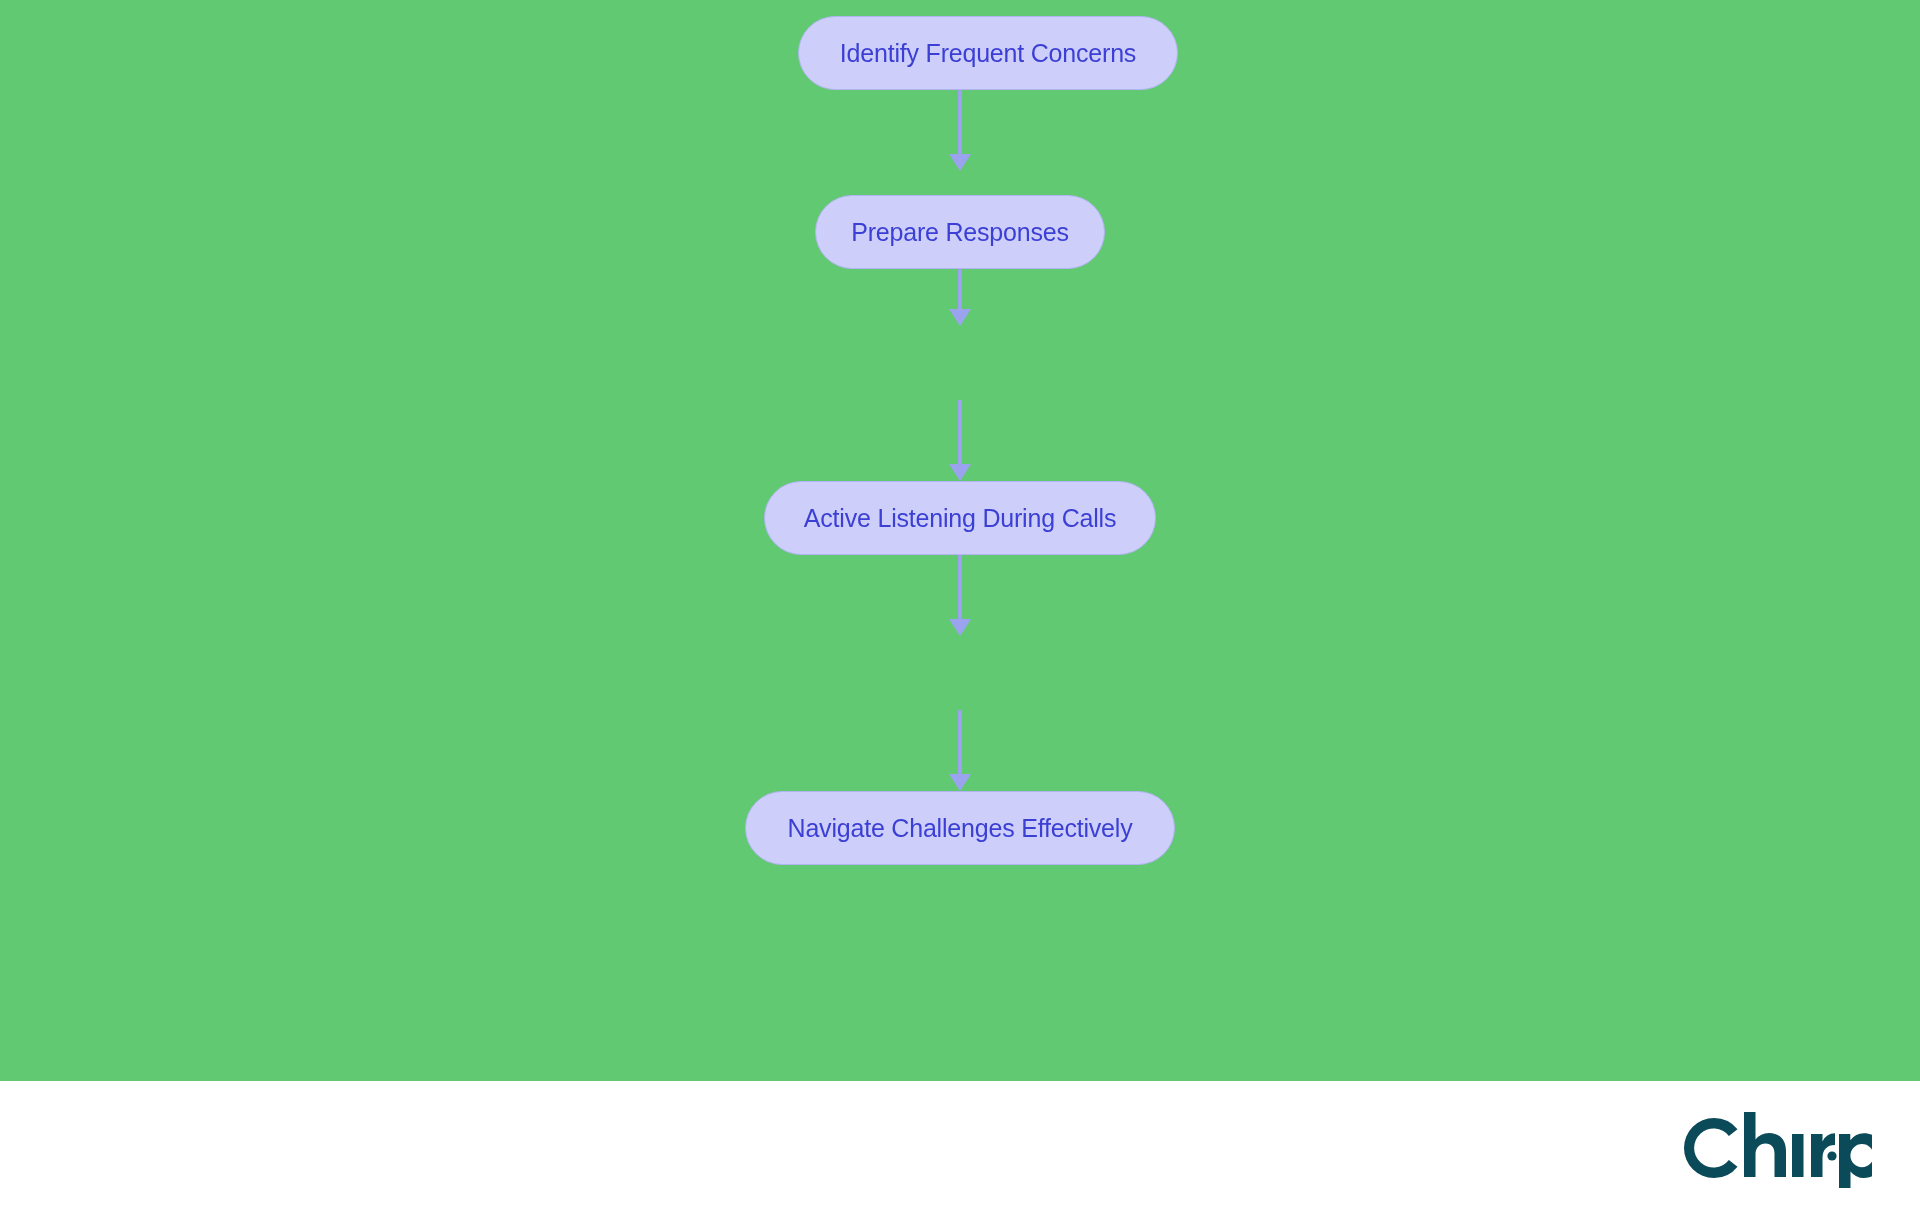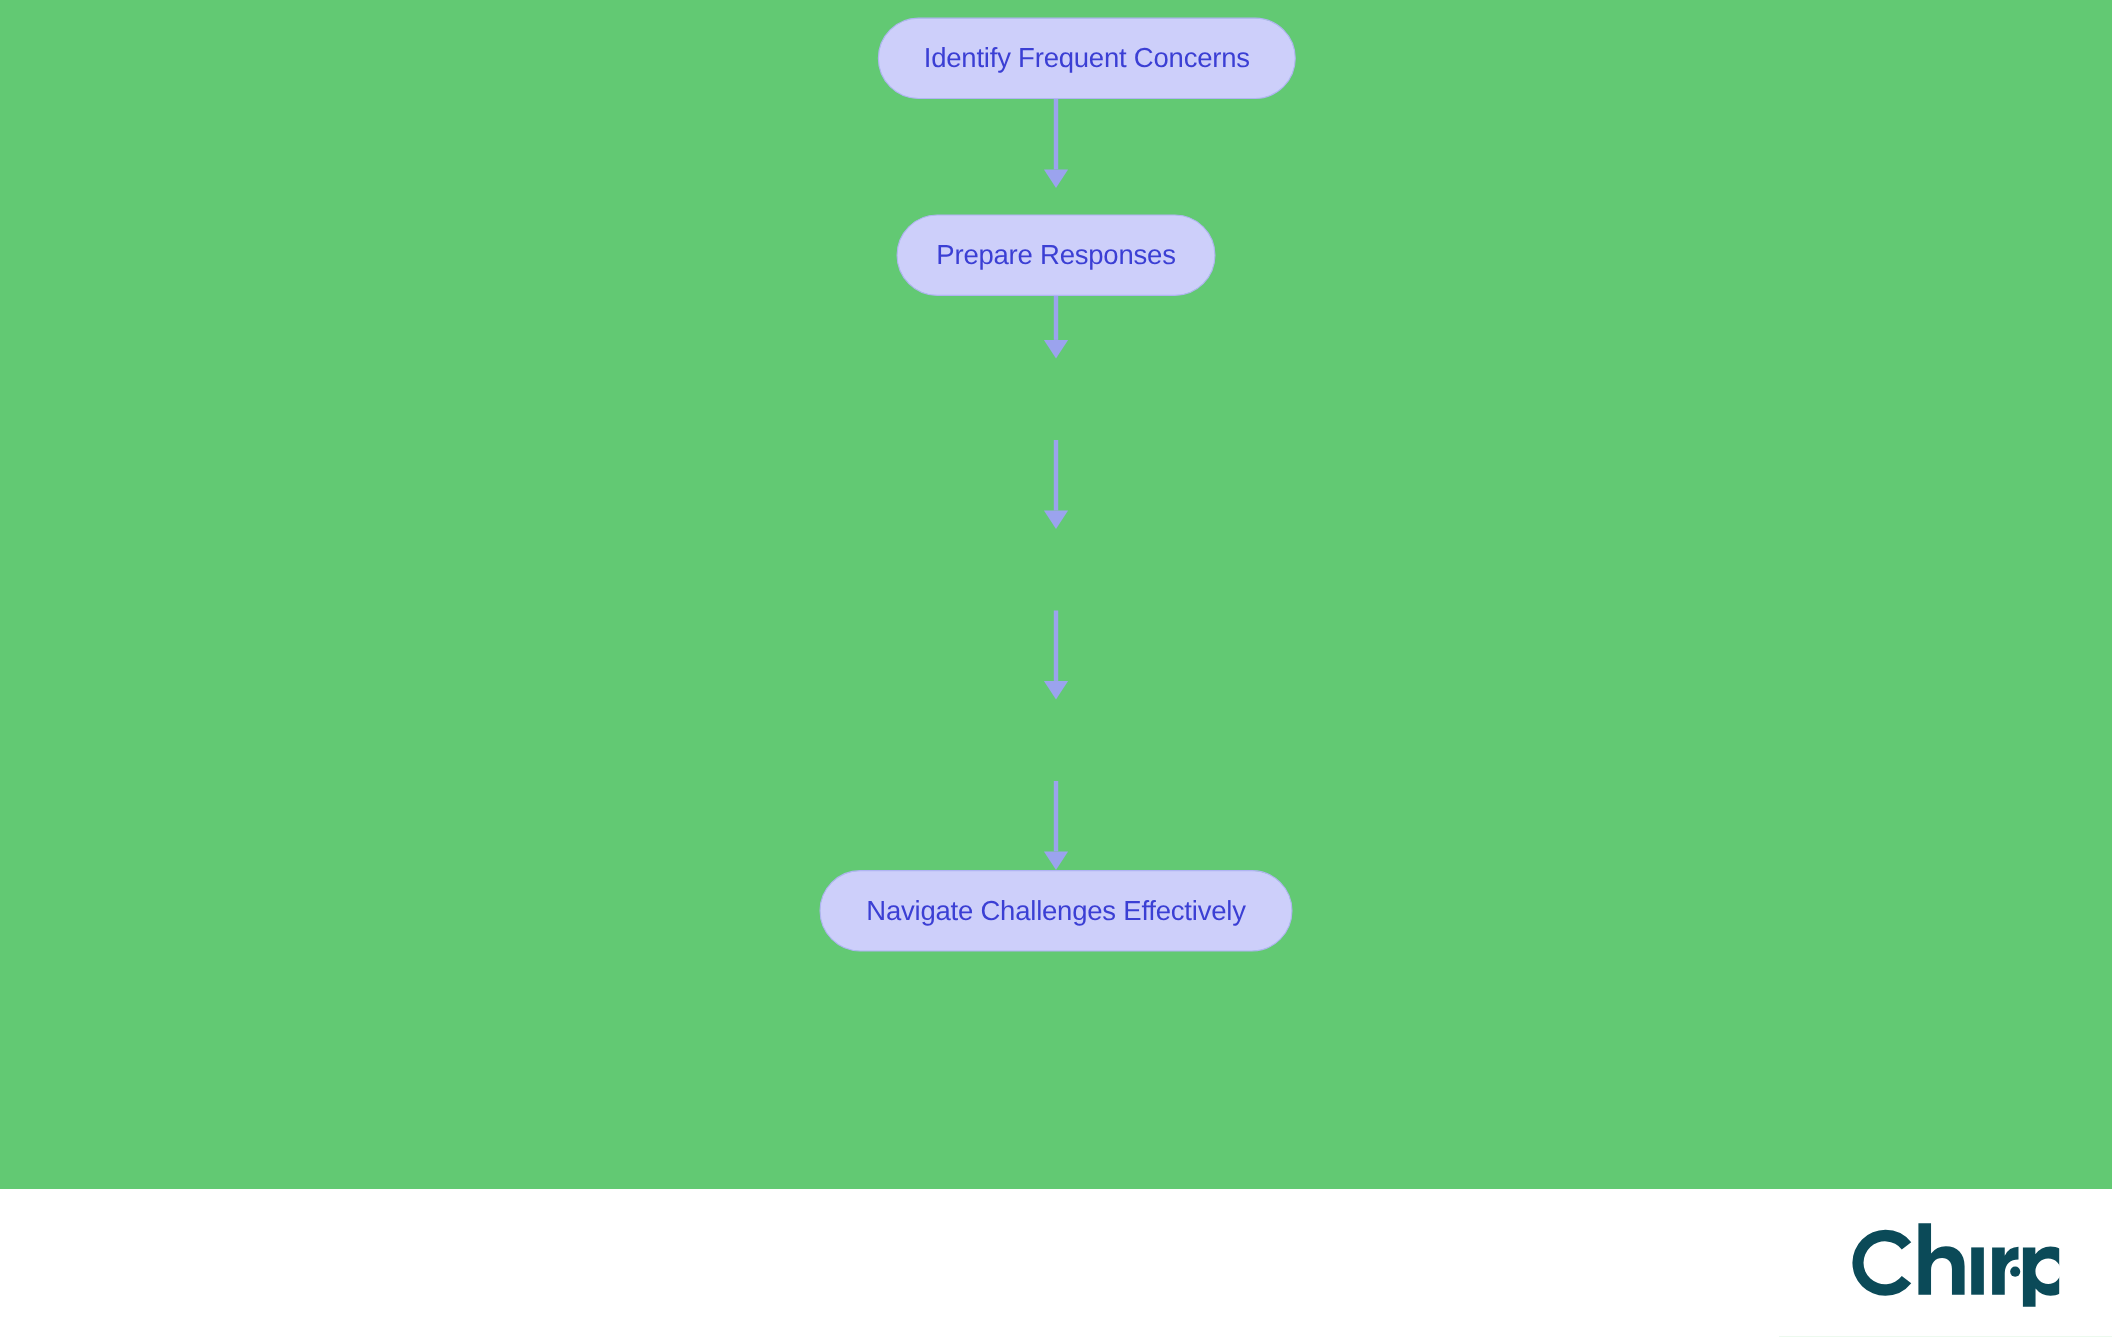--- a/index.html
+++ b/index.html
@@ -136,20 +136,23 @@
         <div class="connector" style="left: 960px; top: 710px; height: 81px;">
           <div class="stem" style="height: 64px;"></div>
           <div class="head" style="top: 64px;"></div>
         </div>
         <div class="node" style="left: 988px; top: 16px; width: 380px;">
           <span class="node-label">Identify Frequent Concerns</span>
         </div>
         <div class="node" style="left: 960px; top: 179px; width: 290px; margin-top: 16px;">
           <span class="node-label">Prepare Responses</span>
         </div>
+        <div class="node" style="left: 960px; top: 481px; width: 392px;">
+          <span class="node-label">Active Listening During Calls</span>
+        </div>
         <div class="node" style="left: 960px; top: 791px; width: 430px; text-align: right;">
           <span class="node-label">Navigate Challenges Effectively</span>
         </div>
       </div>
   </div>
 
   <div id="footer">
     <div id="logo">
       <svg width="200" height="80" viewBox="0 0 200 80" aria-hidden="true">
 

